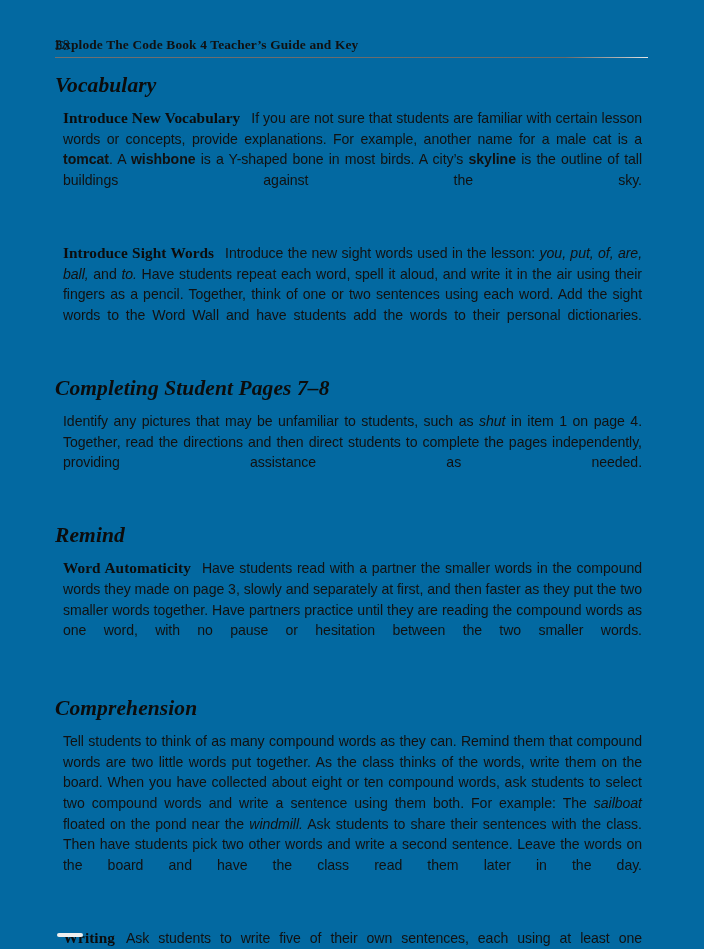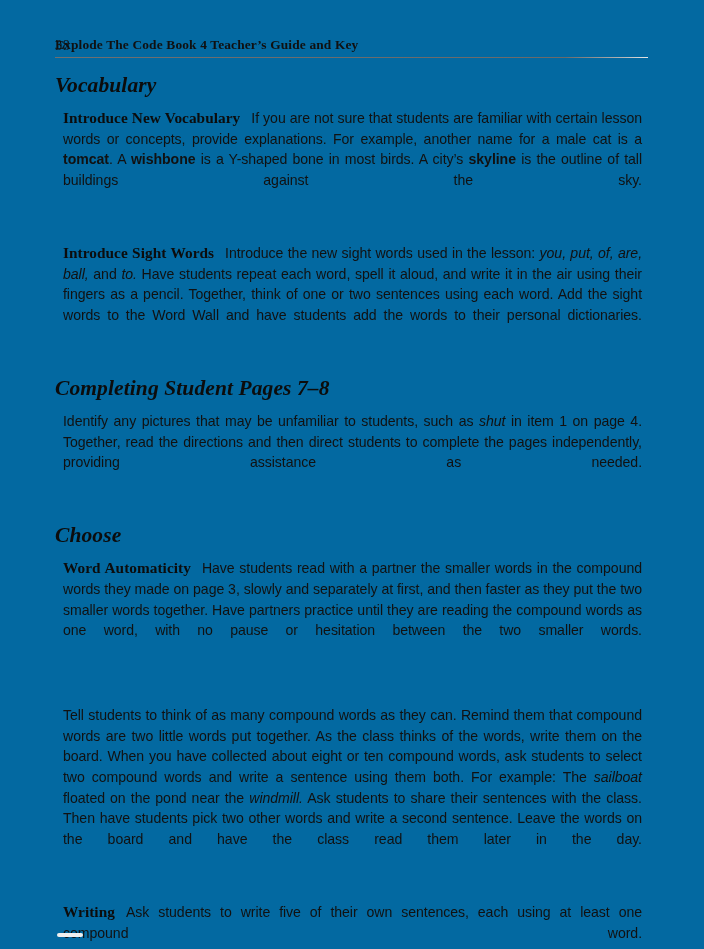--- a/index.html
+++ b/index.html
@@ -164,27 +164,28 @@
 
     <div class="sp-section"></div>
 
     <h2 class="section">Completing Student Pages 7–8</h2>
     <div class="sp-after-head"></div>
 
     <p class="body"><span>Identify any pictures that may be unfamiliar to students, such as </span><span class="ital">shut</span><span> in item 1 on page 4. Together, read the directions and then direct students to complete the pages independently, providing assistance as needed.</span></p>
 
     <div class="sp-section"></div>
 
-    <h2 class="section">Choose</h2>
+    <h2 class="section">Remind</h2>
     <div class="sp-after-head"></div>
 
     <p class="body"><span class="runin">Word Automaticity</span><span class="gap"></span><span>Have students read with a partner the smaller words in the compound words they made on page 3, slowly and separately at first, and then faster as they put the two smaller words together. Have partners practice until they are reading the compound words as one word, with no pause or hesitation between the two smaller words.</span></p>
 
     <div class="sp-section-lg"></div>
 
+    <h2 class="section">Comprehension</h2>
     <div class="sp-after-head"></div>
 
     <p class="body"><span>Tell students to think of as many compound words as they can. Remind them that compound words are two little words put together. As the class thinks of the words, write them on the board. When you have collected about eight or ten compound words, ask students to select two compound words and write a sentence using them both. For example: The </span><span class="ital">sailboat</span><span> floated on the pond near the </span><span class="ital">windmill.</span><span> Ask students to share their sentences with the class. Then have students pick two other words and write a second sentence. Leave the words on the board and have the class read them later in the day.</span></p>
 
     <div class="sp-para"></div>
 
     <p class="body"><span class="runin">Writing</span><span class="gap"></span><span>Ask students to write five of their own sentences, each using at least one compound word.</span></p>
 
     <div class="sp-sub"></div>
 

